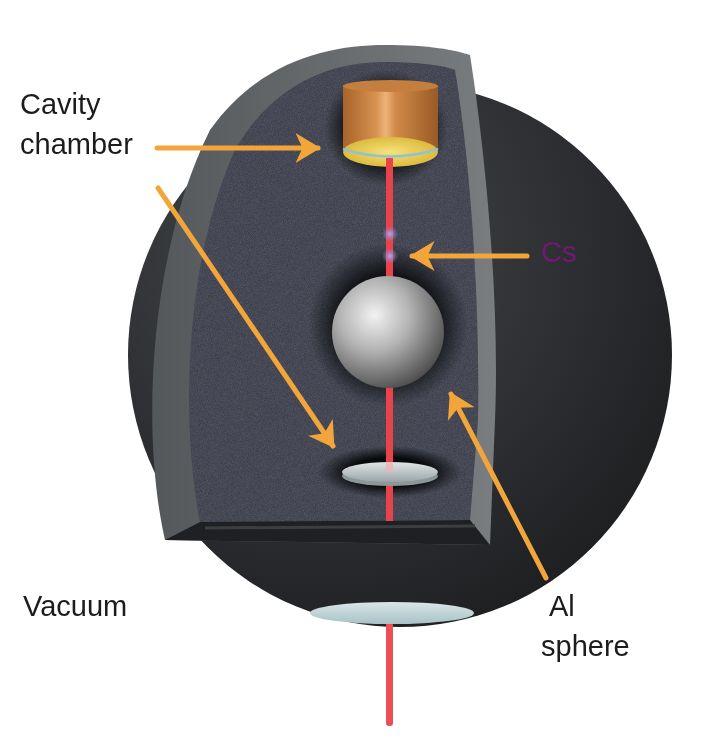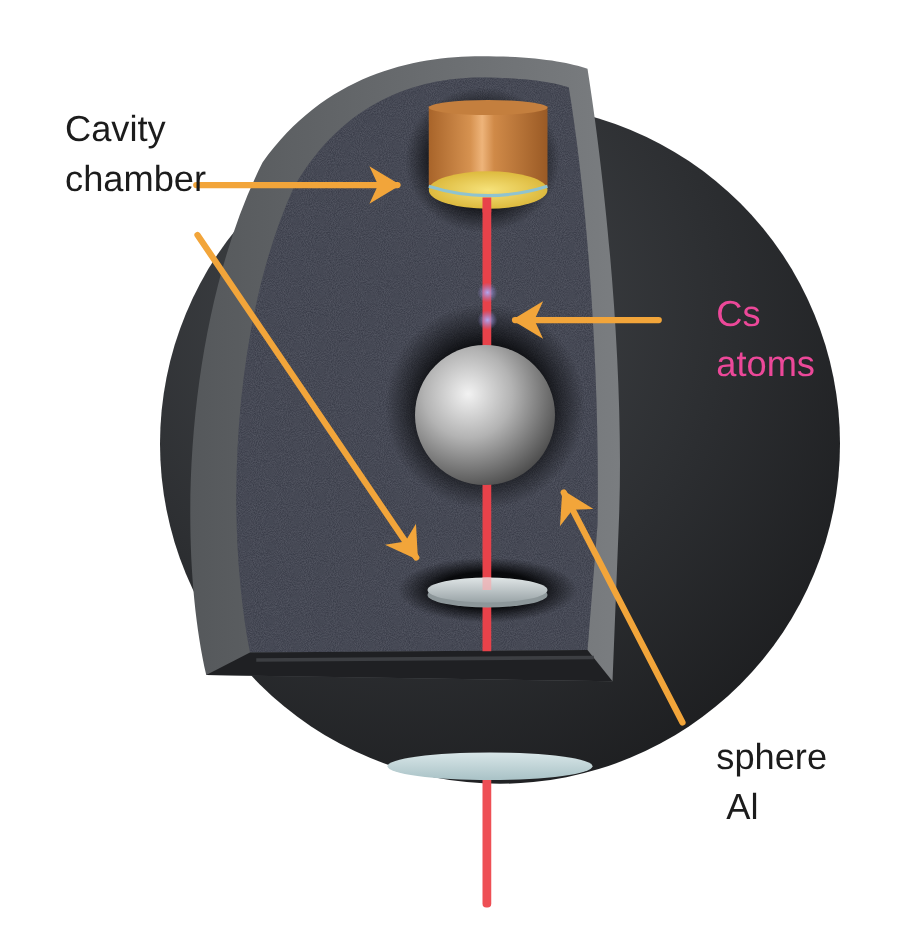--- a/index.html
+++ b/index.html
@@ -1,21 +1,21 @@
 <!DOCTYPE html>
 <html><head>
 <meta charset="utf-8">
 <style>
   html, body { margin: 0; padding: 0; background: #ffffff; }
   body { width: 718px; height: 744px; overflow: hidden; position: relative; font-family: "Liberation Sans", sans-serif; }
   #stage { position: absolute; left: 0; top: 0; width: 718px; height: 744px; }
   .label { position: absolute; font-family: "Liberation Sans", sans-serif; font-size: 29px; line-height: 40px; }
   .label.dark { color: #1c1c1c; }
-  .label.light { color: #ec4899; }
-  .label span { display: block; margin-left: 32px; }
+  .label.light { color: #701a75; }
+  .label span { display: block; }
 </style>
 </head>
 <body>
 
 <svg id="stage" width="718" height="744" viewBox="0 0 718 744" xmlns="http://www.w3.org/2000/svg">
   <defs>
     <radialGradient id="shellGrad" cx="0.35" cy="0.3" r="0.8">
       <stop offset="0" stop-color="#45484c"></stop>
       <stop offset="0.6" stop-color="#2c2e31"></stop>
       <stop offset="1" stop-color="#1c1d1f"></stop>
@@ -120,22 +120,22 @@
   </g>
 </svg>
 
 <div class="label dark" style="left:20px; top:84px;">
   <span>Cavity</span>
   <span>chamber</span>
 </div>
 
 <div class="label light" style="left:541px; top:232px;">
   <span>Cs</span>
-  <span>atoms</span>
 </div>
 
 <div class="label dark" style="left:23px; top:586px;">
+  <span>Vacuum</span>
 </div>
 
 <div class="label dark" style="left:541px; top:586px;">
+  <span style="padding-left:8px;">Al</span>
   <span>sphere</span>
-  <span style="padding-left:8px;">Al</span>
 </div>
 
 </body></html>

